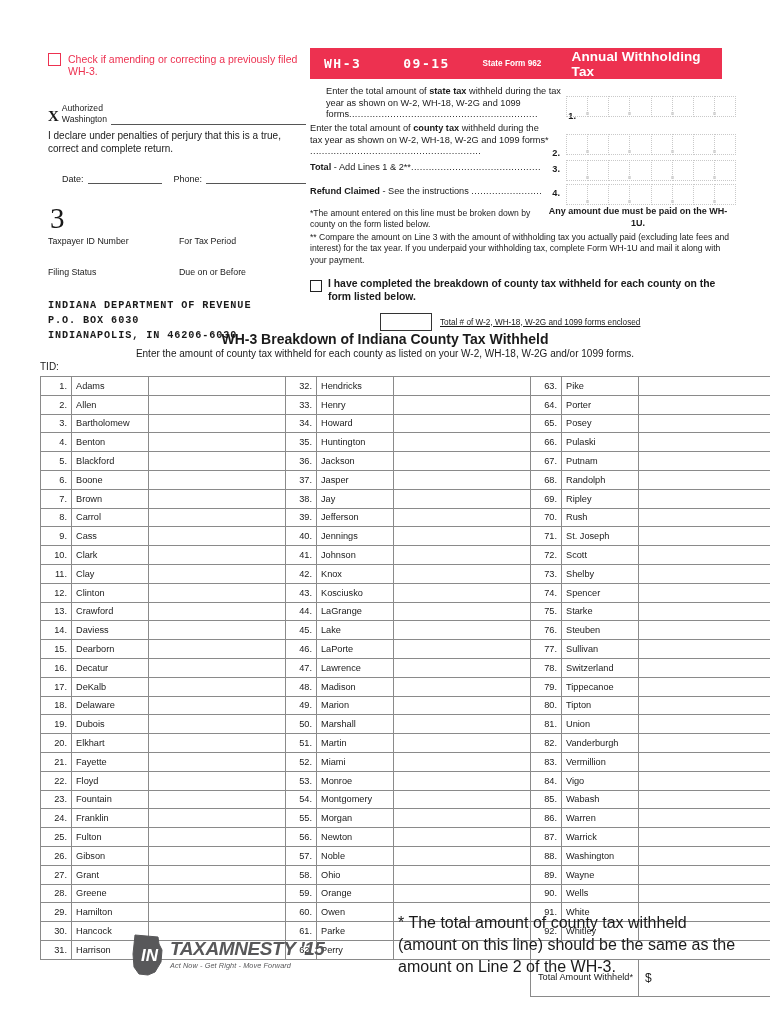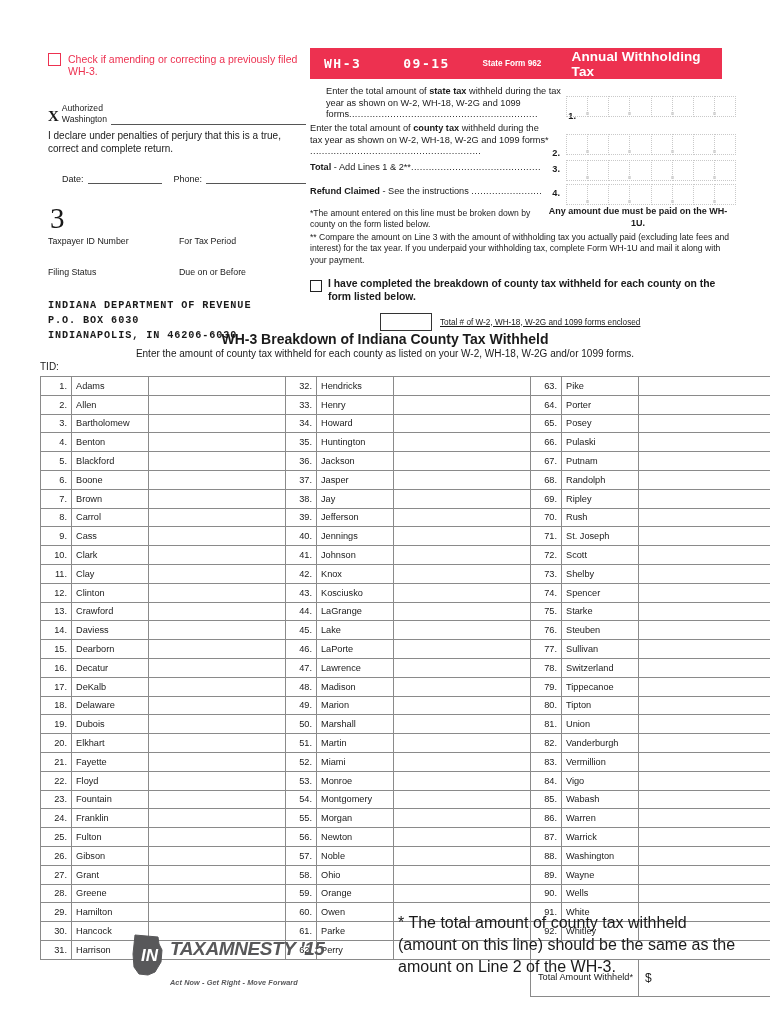--- a/index.html
+++ b/index.html
@@ -355,24 +355,24 @@
     font-size: 19px;
     font-weight: bold;
     font-style: italic;
     letter-spacing: -0.4px;
     color: #58585a;
     line-height: 1;
   }
   .logo-main .thin { font-weight: bold; }
   .logo-tag {
     font-size: 7.3px;
-    font-weight: bold;
+    font-weight: normal;
     font-style: italic;
     color: #58585a;
-    margin-top: 20px;
+    margin-top: 3px;
     letter-spacing: 0.1px;
   }
 
   .footer-note {
     position: absolute;
     left: 398px; top: 912px;
     width: 346px;
     text-align: left;
     font-size: 16px;
     line-height: 1.38;

